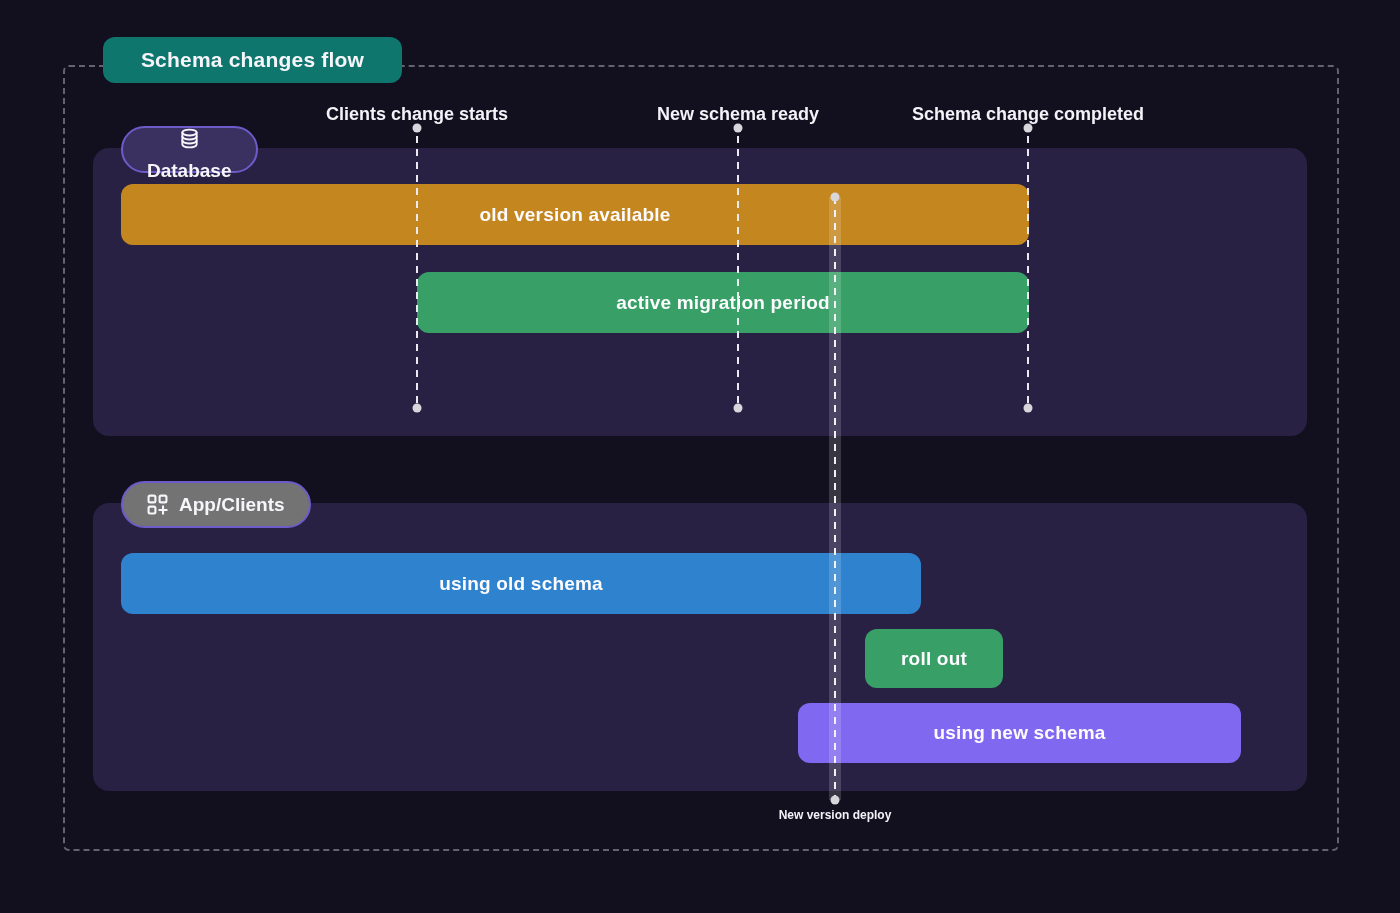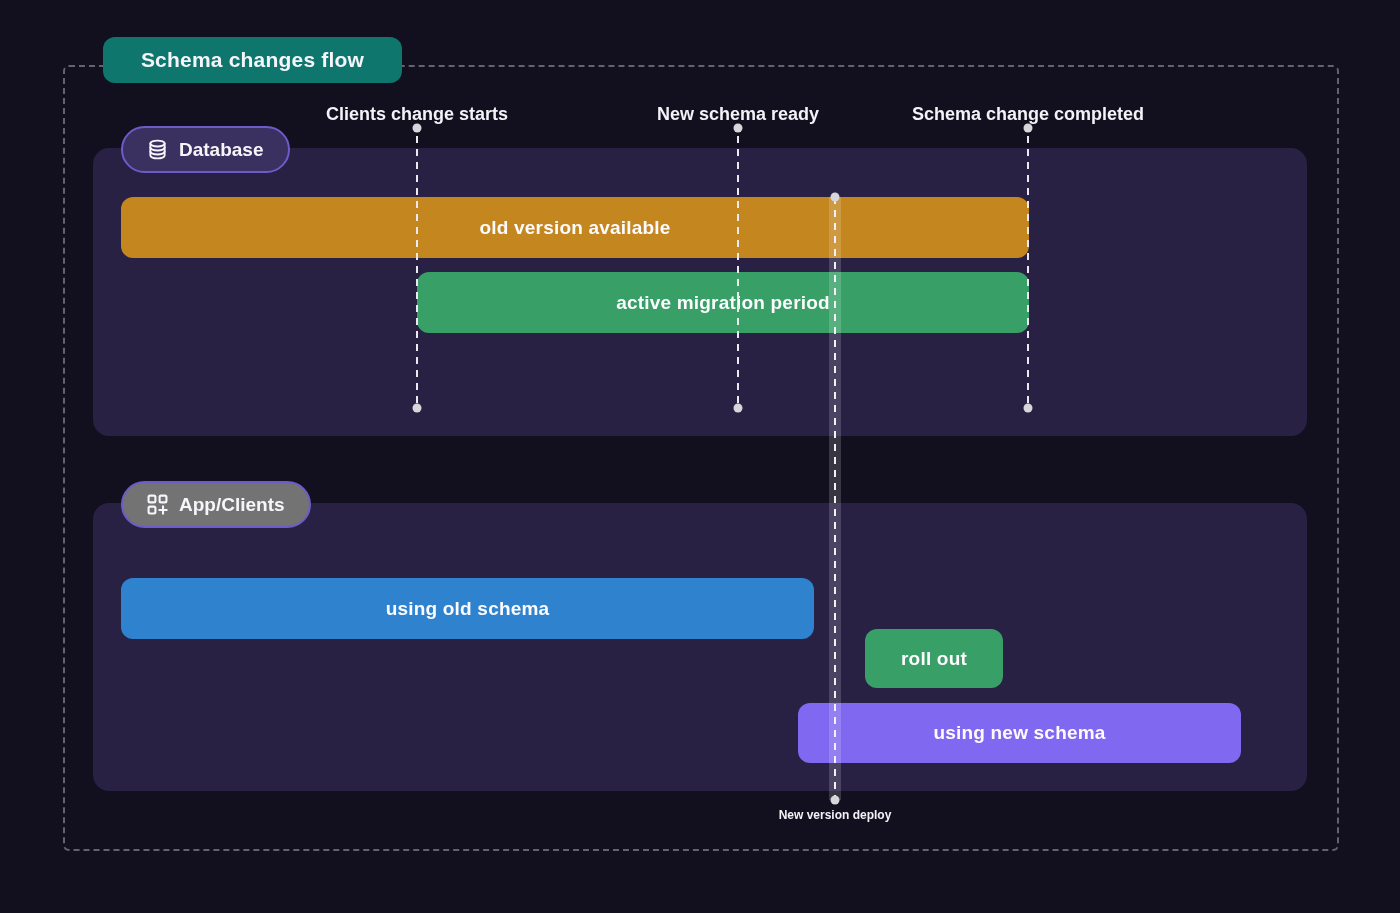--- a/index.html
+++ b/index.html
@@ -29,24 +29,24 @@
     z-index:6; }
   .lane-badge-db  { left:121px; top:126px; }
   .lane-badge-app { left:121px; top:481px; }
   .lane-badge .lbl { color:#f6f5fa; font-size:19px; font-weight:700; }
   .lane-badge svg { display:block; }
 
   
   .bar { position:absolute; height:61px; border-radius:12px;
     display:flex; align-items:center; justify-content:center;
     color:#fcfbfe; font-size:19px; font-weight:700; z-index:2; letter-spacing:.2px; }
-  .bar-old        { left:121px; top:197px; width:908px; }
+  .bar-old        { left:121px; top:184px; width:908px; }
   .bar-migration  { left:417px; top:272px; width:612px; }
   .bar-newver     { left:737px; top:347px; width:541px; }
-  .bar-using-old  { left:121px; top:553px; width:693px;margin-top:25px; }
+  .bar-using-old  { left:121px; top:553px; width:800px; }
   .bar-rollout    { left:835px; top:629px; width:138px; height:59px;margin-left:30px; }
   .bar-using-new  { left:798px; top:703px; width:443px; height:60px; }
 
   
   .m-label { position:absolute; top:104px; transform:translateX(-50%);
     color:#f3f2f7; font-size:18px; font-weight:700; white-space:nowrap; z-index:5; }
   .m-dot { position:absolute; width:9px; height:9px; border-radius:50%;
     background:#d7d6da; transform:translate(-50%,-50%); z-index:5; }
   .m-line { position:absolute; width:2px; top:136px; height:268px;
     transform:translateX(-50%); z-index:4;
@@ -80,21 +80,21 @@
   <div class="m-label mx2">New schema ready</div>
   <div class="m-label mx3">Schema change completed</div>
 
   <div class="m-dot mx1 dot-top"></div>
   <div class="m-dot mx2 dot-top"></div>
   <div class="m-dot mx3 dot-top"></div>
 
   <div class="panel panel-db" style="background: rgb(40, 33, 68);"></div>
   <div class="panel panel-app" style="background: rgb(40, 33, 68);"></div>
 
-  <div class="lane-badge lane-badge-db" style="background:#3a3161; border:2px solid #6c5bc8;">
+  <div class="lane-badge lane-badge-db" style="background:#3a3161; border:2px solid #6c5bc8;flex-direction:column;">
     <span>
       <svg width="21" height="21" viewBox="0 0 20 20" fill="none" stroke="#f6f5fa" stroke-width="1.8" stroke-linecap="round">
         <ellipse cx="10" cy="4.3" rx="6.8" ry="2.8"></ellipse>
         <path d="M3.2 4.3 v11.4 c0 1.55 3.05 2.8 6.8 2.8 s6.8 -1.25 6.8 -2.8 V4.3"></path>
         <path d="M3.2 8.1 c0 1.55 3.05 2.8 6.8 2.8 s6.8 -1.25 6.8 -2.8"></path>
         <path d="M3.2 11.9 c0 1.55 3.05 2.8 6.8 2.8 s6.8 -1.25 6.8 -2.8"></path>
       </svg>
     </span>
     <span class="lbl">Database</span>
   </div>

